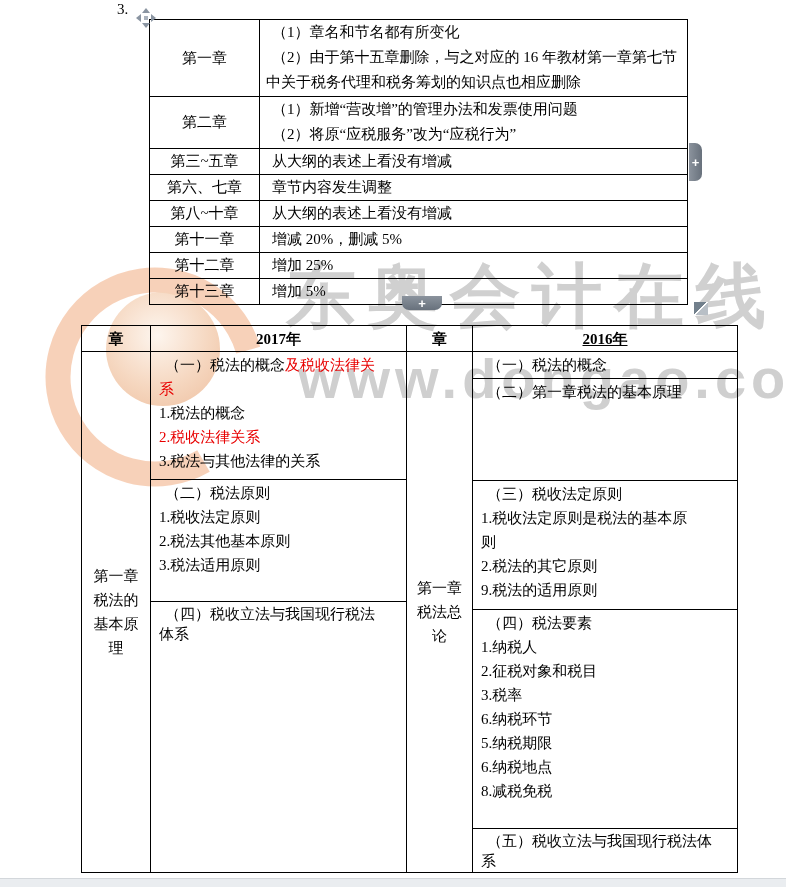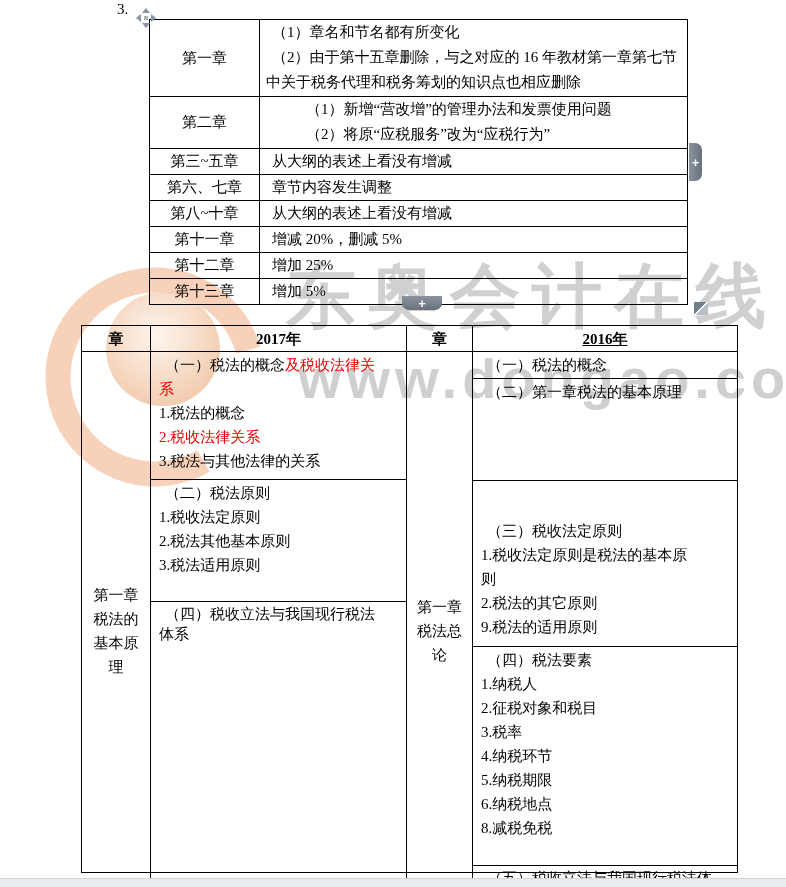--- a/index.html
+++ b/index.html
@@ -23,21 +23,21 @@
   .mh-core{position:absolute;left:8px;top:8px;width:4px;height:4px;background:#aab2bd;}
   
   .t1{position:absolute;left:149px;top:19px;width:539px;z-index:2;border:1px solid #000;
       font-size:15px;line-height:25px;box-sizing:border-box;background:transparent;}
   .t1-row{display:flex;border-bottom:1px solid #000;}
   .t1-row:last-child{border-bottom:none;}
   .t1-ch{width:110px;flex:0 0 110px;border-right:1px solid #000;display:flex;
          align-items:center;justify-content:center;text-align:right;box-sizing:border-box;}
   .t1-cc{flex:1;padding:0 6px;box-sizing:border-box;}
   .t1-cc p{margin:0;text-indent:6px;}
-  .r1{min-height:76px;} .r2{min-height:51px;gap:34px;} .rs{min-height:25px;}
+  .r1{min-height:76px;} .r2{min-height:51px;} .rs{min-height:25px;}
   
   .plus-right{position:absolute;left:689px;top:143px;width:13px;height:38px;z-index:3;
               background:linear-gradient(90deg,#8b939d,#68717c);border-radius:0 7px 7px 0;
               display:flex;align-items:center;justify-content:center;cursor:pointer;}
   .plus-bottom{position:absolute;left:402px;top:296px;width:40px;height:14px;z-index:3;
                background:linear-gradient(180deg,#8b939d,#68717c);border-radius:0 0 7px 7px;
                display:flex;align-items:center;justify-content:center;cursor:pointer;}
   .plus-glyph{color:#fff;font-size:13px;font-weight:bold;line-height:1;
               font-family:"Liberation Sans","DejaVu Sans",sans-serif;}
   .resize-grip{position:absolute;left:694px;top:302px;width:14px;height:13px;z-index:3;cursor:nwse-resize;
@@ -62,21 +62,21 @@
   .cell{border-bottom:1px solid #000;box-sizing:border-box;padding:1px 8px 4px 8px;overflow:hidden;}
   .cell:last-child{border-bottom:none;}
   .cell p{margin:0;}
   .cell .head{text-indent:6px;}
   .red{color:#e80000;}
   .tight{line-height:20px;padding-top:2px;}
   .w218{max-width:218px;} .w228{max-width:230px;} .w212{max-width:214px;} .w238{max-width:240px;}
   
   .ha{height:128px;} .hb{height:122px;} .hc2{height:227px;} .hd{height:43px;}
   
-  .ka{height:27px;} .kb{height:102px;} .kc{height:129px;margin-top:37px;} .kd{height:219px;} .ke{height:43px;}
+  .ka{height:27px;} .kb{height:102px;} .kc{height:129px;} .kd{height:219px;} .ke{height:43px;}
   
   .bottom-strip{position:absolute;left:0;top:878px;width:786px;height:9px;z-index:4;
                 background:#eaedf0;border-top:1px solid #d3d7db;box-sizing:border-box;}
 </style>
 </head>
 <body>
 
 <div class="screen">
 
   <svg class="wm wm-logo" width="225" height="255" viewBox="0 0 225 255">
@@ -209,21 +209,21 @@
           <p class="head">（三）税收法定原则</p>
           <p class="w212">1.税收法定原则是税法的基本原则</p>
           <p>2.税法的其它原则</p>
           <p>9.税法的适用原则</p>
         </div>
         <div class="cell kd">
           <p class="head">（四）税法要素</p>
           <p>1.纳税人</p>
           <p>2.征税对象和税目</p>
           <p>3.税率</p>
-          <p>4.纳税环节</p>
+          <p>6.纳税环节</p>
           <p>5.纳税期限</p>
           <p>6.纳税地点</p>
           <p>8.减税免税</p>
         </div>
         <div class="cell ke tight">
           <p class="head w238">（五）税收立法与我国现行税法体系</p>
         </div>
       </div>
 
     </div>

